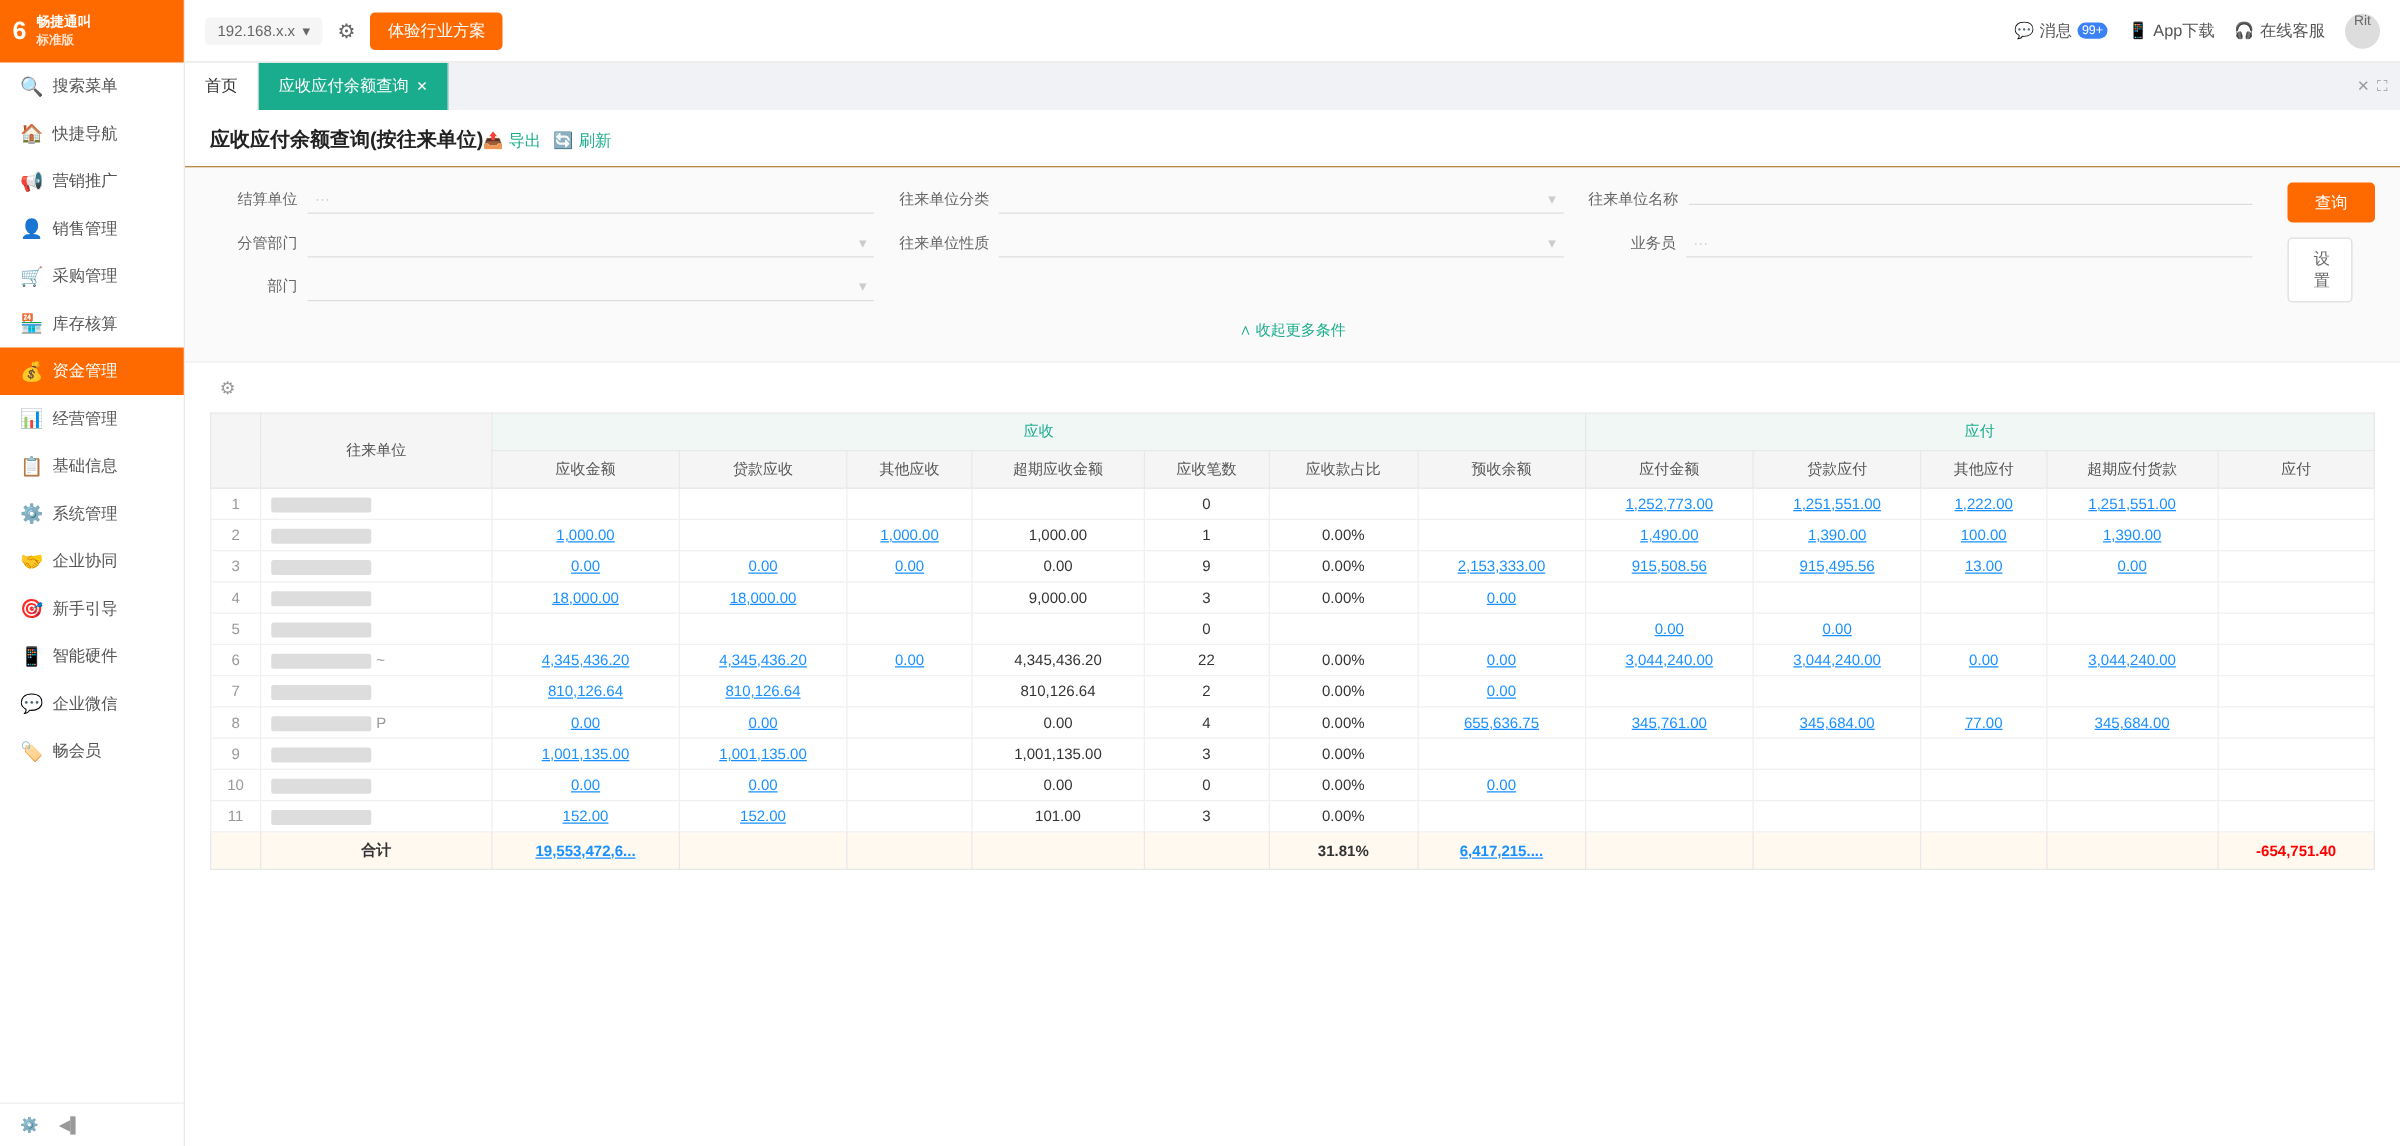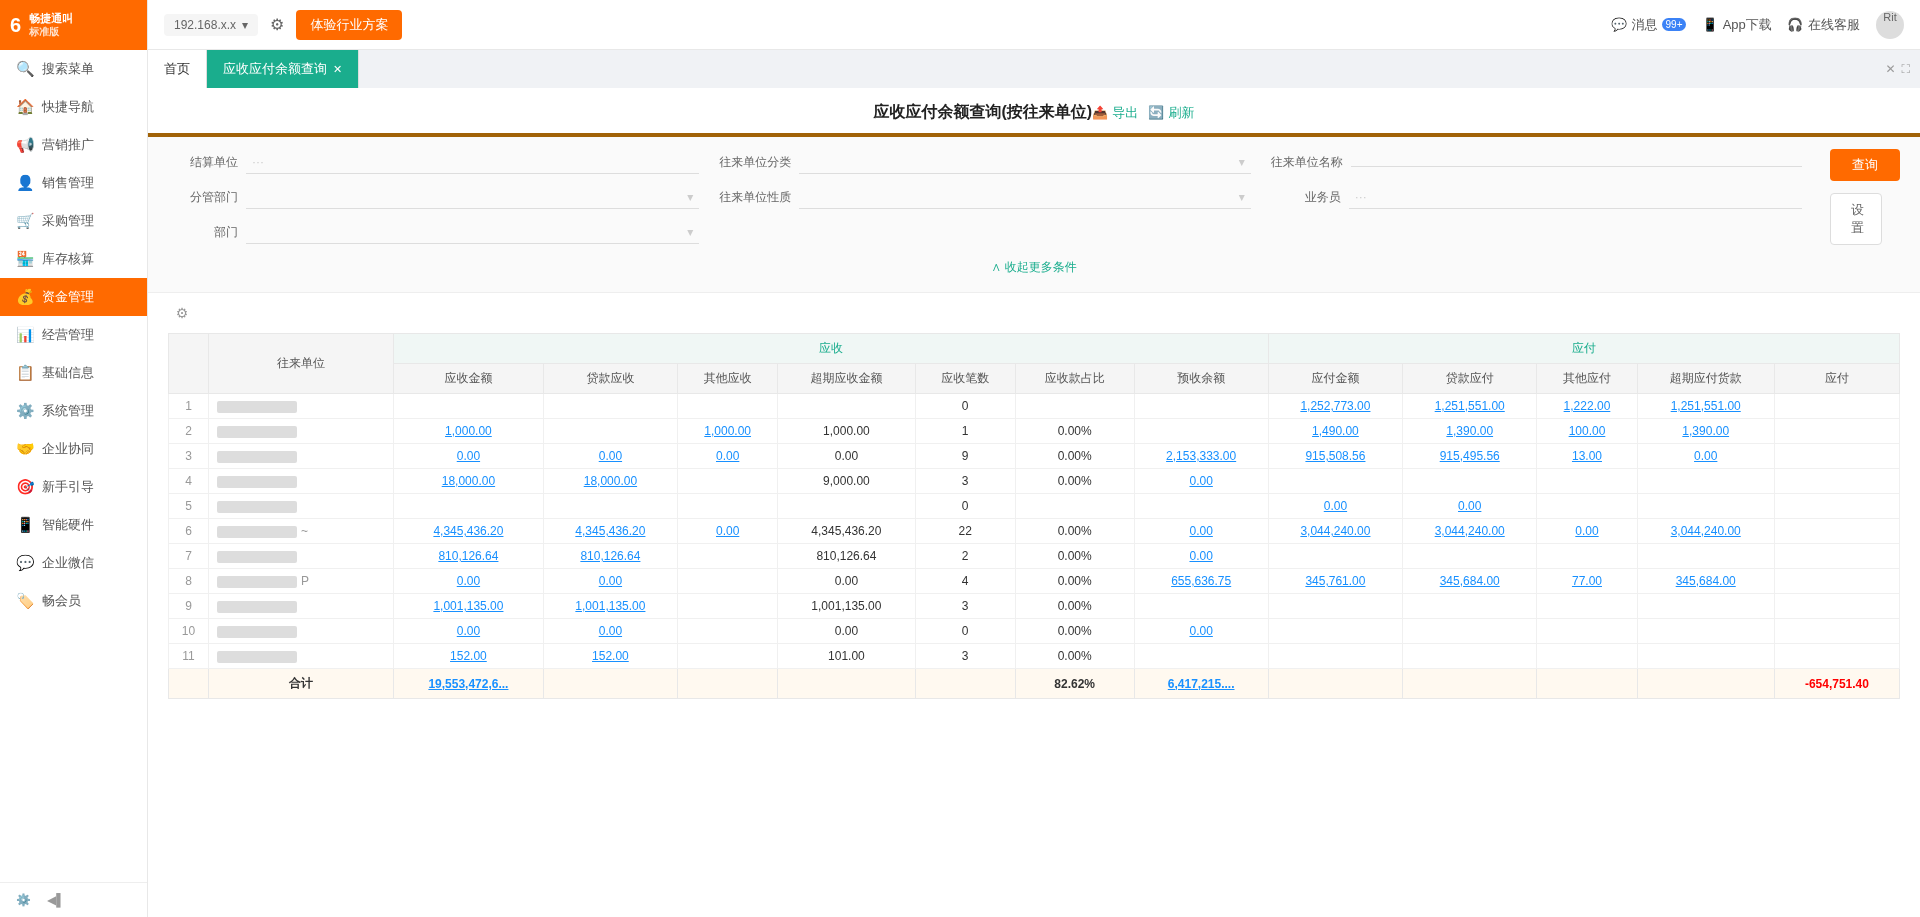--- a/index.html
+++ b/index.html
@@ -72,22 +72,22 @@
     }
     .tab-close { font-size: 11px; cursor: pointer; }
     .tab-home { background: #fff; color: #333; }
 
     
     .page-content {
       flex: 1; overflow: auto; background: #fff; margin: 0;
     }
 
     .page-header {
-      padding: 14px 20px 10px; display: flex; align-items: center; justify-content: center;
-      border-bottom: 4px solid #a16207;
+      padding: 14px 20px 10px; display: flex; align-items: center; justify-content: flex-start;
+      border-bottom: 1px solid #a16207;
     }
     .page-title { font-size: 16px; font-weight: bold; color: #222; }
     .page-actions { display: flex; gap: 10px; }
     .action-btn {
       display: flex; align-items: center; gap: 4px; color: #1aad8d; cursor: pointer; font-size: 13px;
     }
 
     
     .filter-area {
       padding: 12px 20px; background: #fafafa; border-bottom: 1px solid #eee;
@@ -582,21 +582,21 @@
           </tbody>
         <tfoot>
           <tr class="tfoot-row">
             <td></td>
             <td>合计</td>
             <td class="link-val">19,553,472,6...</td>
             <td></td>
             <td></td>
             <td></td>
             <td></td>
-            <td>82.62%</td>
+            <td>31.81%</td>
             <td class="link-val">6,417,215....</td>
             <td></td>
             <td></td>
             <td></td>
             <td></td>
             <td class="negative">-654,751.40</td>
           </tr>
         </tfoot>
       </table>
     </div>

